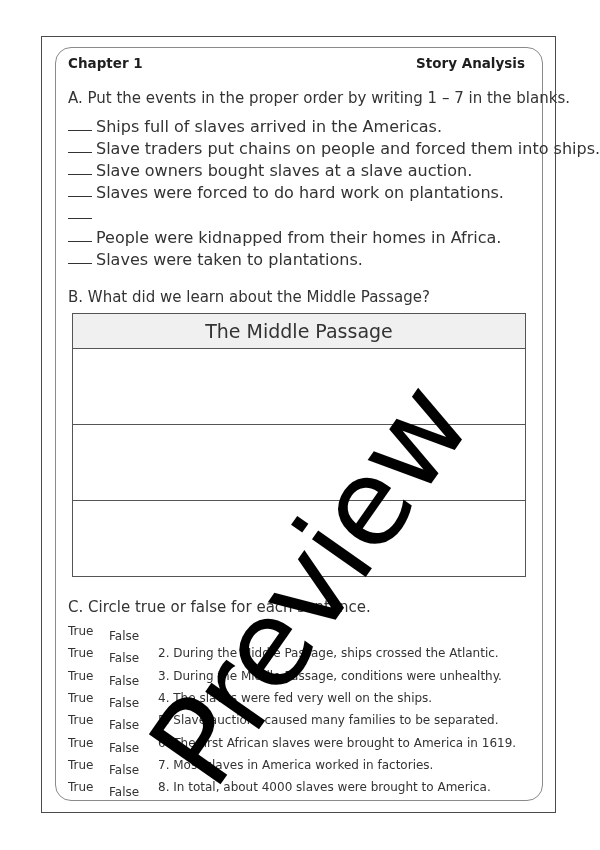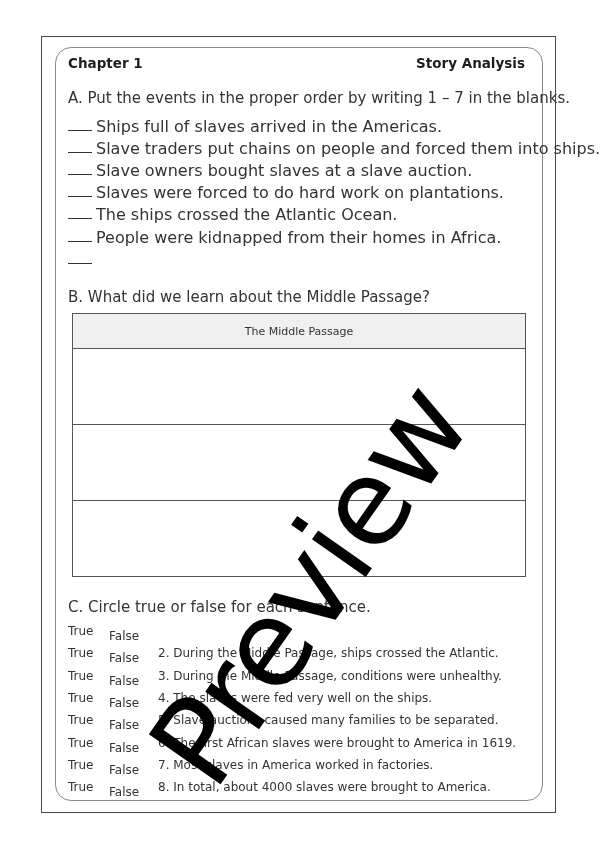--- a/index.html
+++ b/index.html
@@ -32,21 +32,21 @@
     display: inline-block; width: 24px; height: 10px; border-bottom: 1.2px solid #333;
     margin-right: 4px; position: relative; top: -1px;
   }
   .mp-table {
     position: absolute; left: 72px; top: 313px; width: 454px; height: 264px;
     border: 1.5px solid #555; box-sizing: border-box;
   }
   .mp-header {
     height: 35px; background: #f0f0f0; border-bottom: 1.5px solid #555;
     display: flex; align-items: center; justify-content: center;
-    font-size: 11px; color: #333; box-sizing: border-box;
+    font-size: 19px; color: #333; box-sizing: border-box;
   }
   .mp-row { height: 76px; border-bottom: 1.5px solid #555; box-sizing: border-box; }
   .mp-row:last-child { border-bottom: none; height: 75px; }
   .tf-list { position: absolute; left: 68px; top: 620px; }
   .tf-row {
     height: 22.3px; display: flex; align-items: center; font-size: 12px; color: #333;
     white-space: nowrap;
   }
   .tf-true { width: 41px; }
   .tf-false { width: 49px; margin-top: 10px; }
@@ -81,28 +81,28 @@
   <div class="order-item">
     <span class="blank"></span>
     <span>Slave owners bought slaves at a slave auction.</span>
   </div>
   <div class="order-item">
     <span class="blank"></span>
     <span>Slaves were forced to do hard work on plantations.</span>
   </div>
   <div class="order-item">
     <span class="blank"></span>
-    <span>The ships crossed the Atlantic Ocean.</span>
   </div>
   <div class="order-item">
     <span class="blank"></span>
     <span>People were kidnapped from their homes in Africa.</span>
   </div>
   <div class="order-item">
     <span class="blank"></span>
+    <span>Slaves were taken to plantations.</span>
   </div>
 </div>
 
 <div class="section-title" style="top:288px">B. What did we learn about the Middle Passage?</div>
 
 <div class="mp-table">
   <div class="mp-header">The Middle Passage</div>
   <div class="mp-row"></div>
   <div class="mp-row"></div>
   <div class="mp-row"></div>

